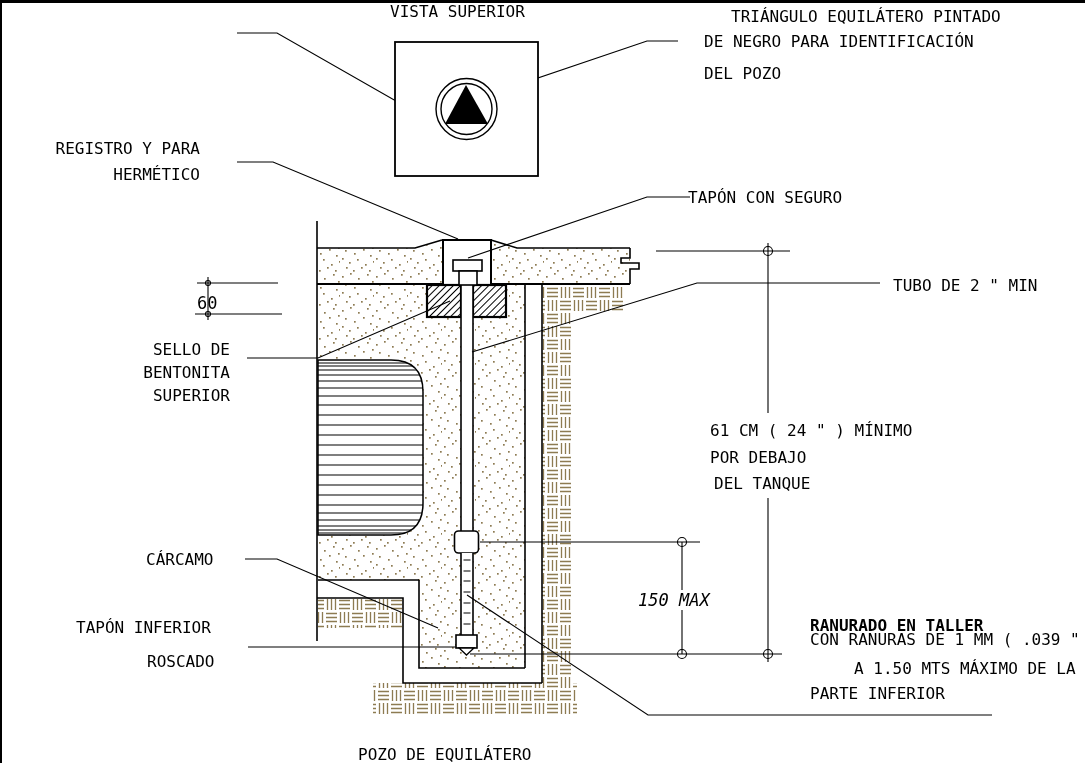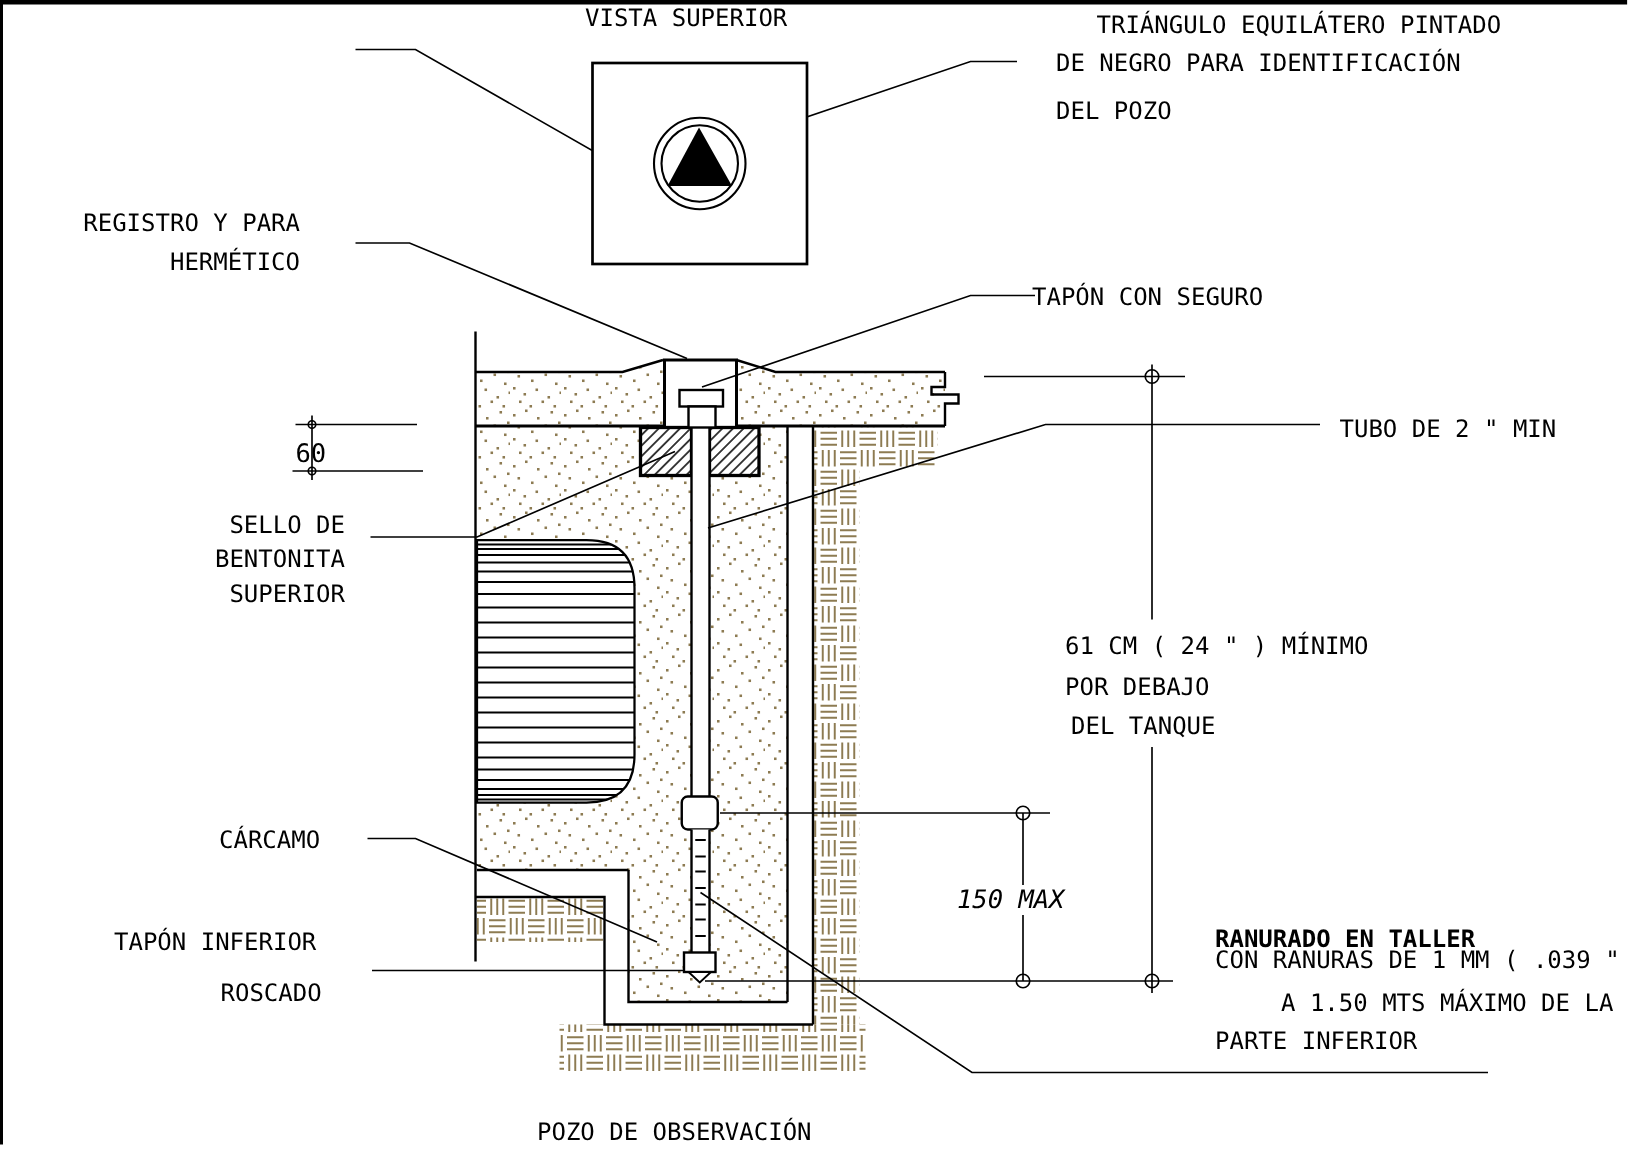--- a/index.html
+++ b/index.html
@@ -215,15 +215,15 @@
   <div class="lbl" style="left:76px;top:618px;">TAPÓN INFERIOR</div>
   <div class="lbl" style="left:147px;top:652px;">ROSCADO</div>
 
   <div class="lbl dim bg-white" style="left:636px;top:590px;font-style:italic;">150 MAX</div>
 
   <div class="lbl" style="left:810px;top:616px;font-weight:bold;">RANURADO EN TALLER</div>
   <div class="lbl" style="left:810px;top:630px;">CON RANURAS DE 1 MM ( .039 " )</div>
   <div class="lbl" style="left:854px;top:659px;">A 1.50 MTS MÁXIMO DE LA</div>
   <div class="lbl" style="left:810px;top:684px;">PARTE INFERIOR</div>
 
-  <div class="lbl" style="left:358px;top:745px;">POZO DE OBSERVACIÓN</div>
+  <div class="lbl" style="left:358px;top:745px;">POZO DE EQUILÁTERO</div>
 
 </div>
 
 </body></html>

